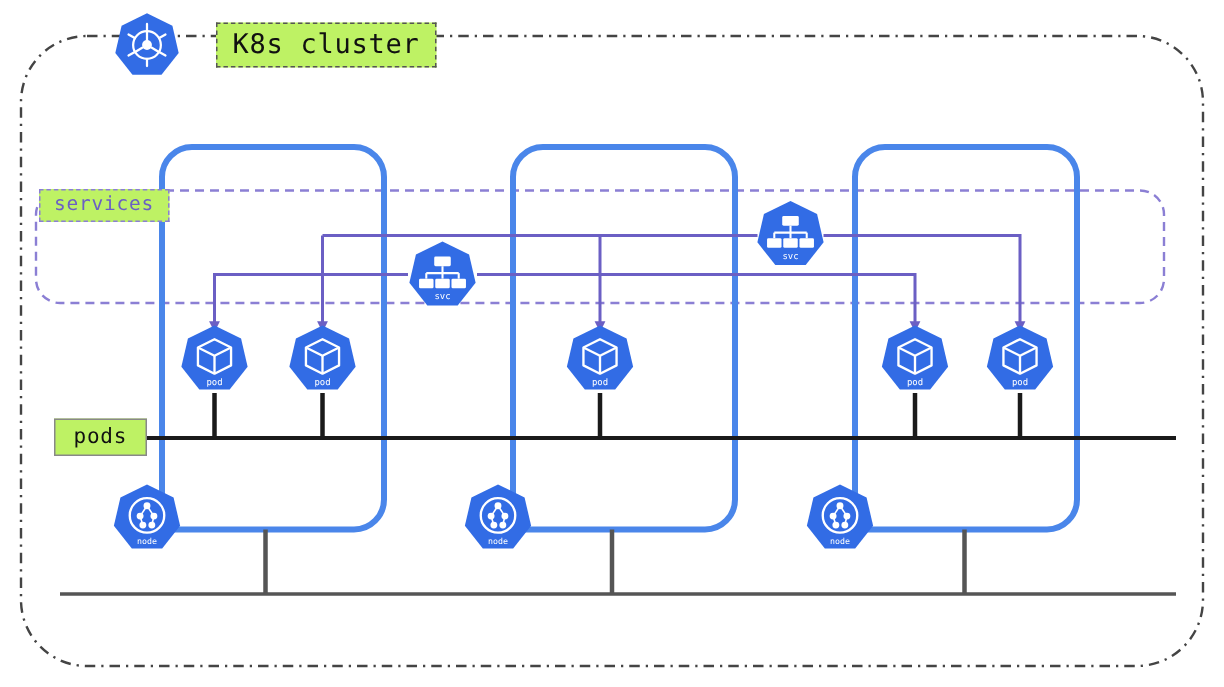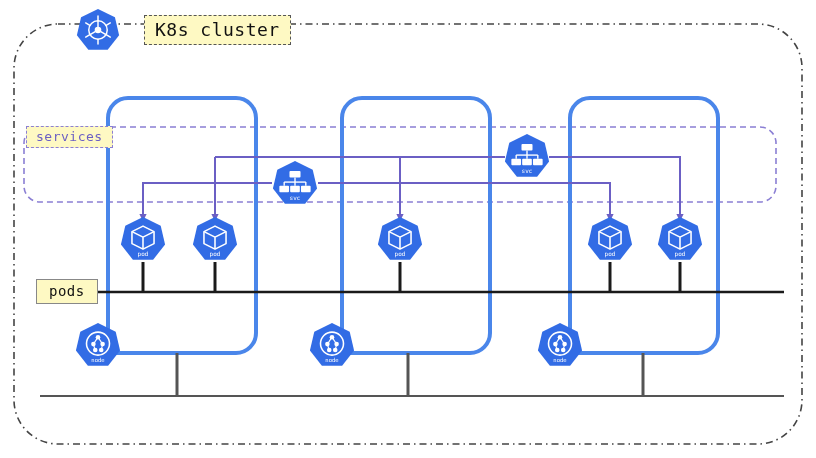--- a/index.html
+++ b/index.html
@@ -1,20 +1,20 @@
 <!DOCTYPE html>
 <html><head>
 <meta charset="utf-8">
 <style>
   html,body{margin:0;padding:0;background:#ffffff;}
   body{width:816px;height:458px;overflow:hidden;
        font-family:"DejaVu Sans Mono","Liberation Mono",monospace;}
   #stage{position:relative;width:816px;height:458px;}
   #stage svg{position:absolute;inset:0;}
-  .lbl{position:absolute;background:#fef9c3;white-space:nowrap;}
+  .lbl{position:absolute;background:#bef264;white-space:nowrap;}
   .lbl-title{font-size:18px;color:#111111;border:1px dashed #555;
              padding:3px 10px 4px 10px;letter-spacing:.5px;}
   .lbl-services{font-size:13px;color:#6b5fc4;border:1px dashed #8b7fd4;
                 padding:2px 9px 3px 9px;letter-spacing:.5px;}
   .lbl-plane{font-size:14px;color:#111111;border:1px solid #888;
              padding:3px 12px 4px 12px;letter-spacing:.5px;}
 </style>
 </head>
 <body>
 

